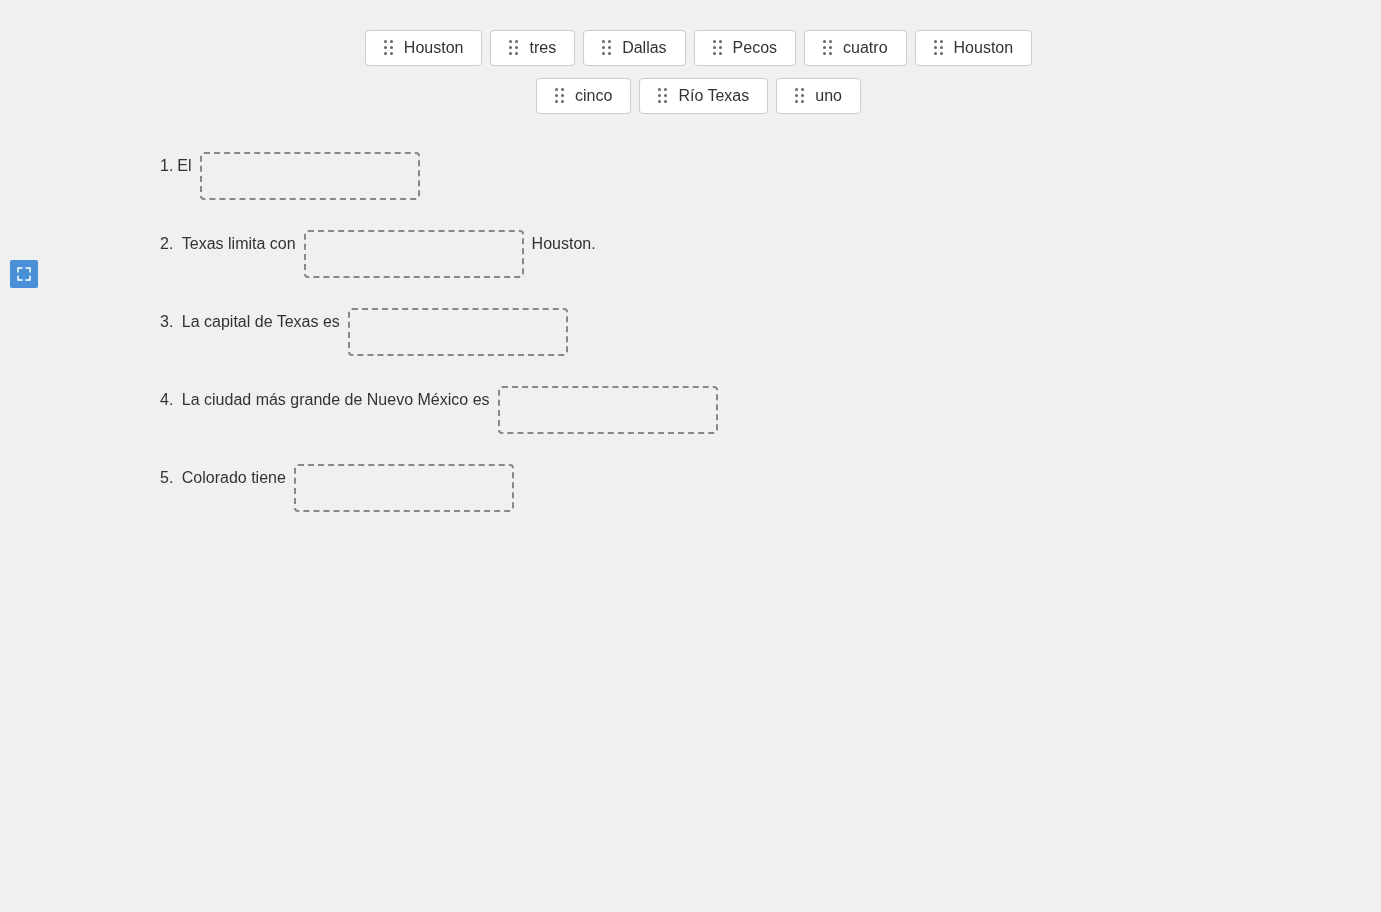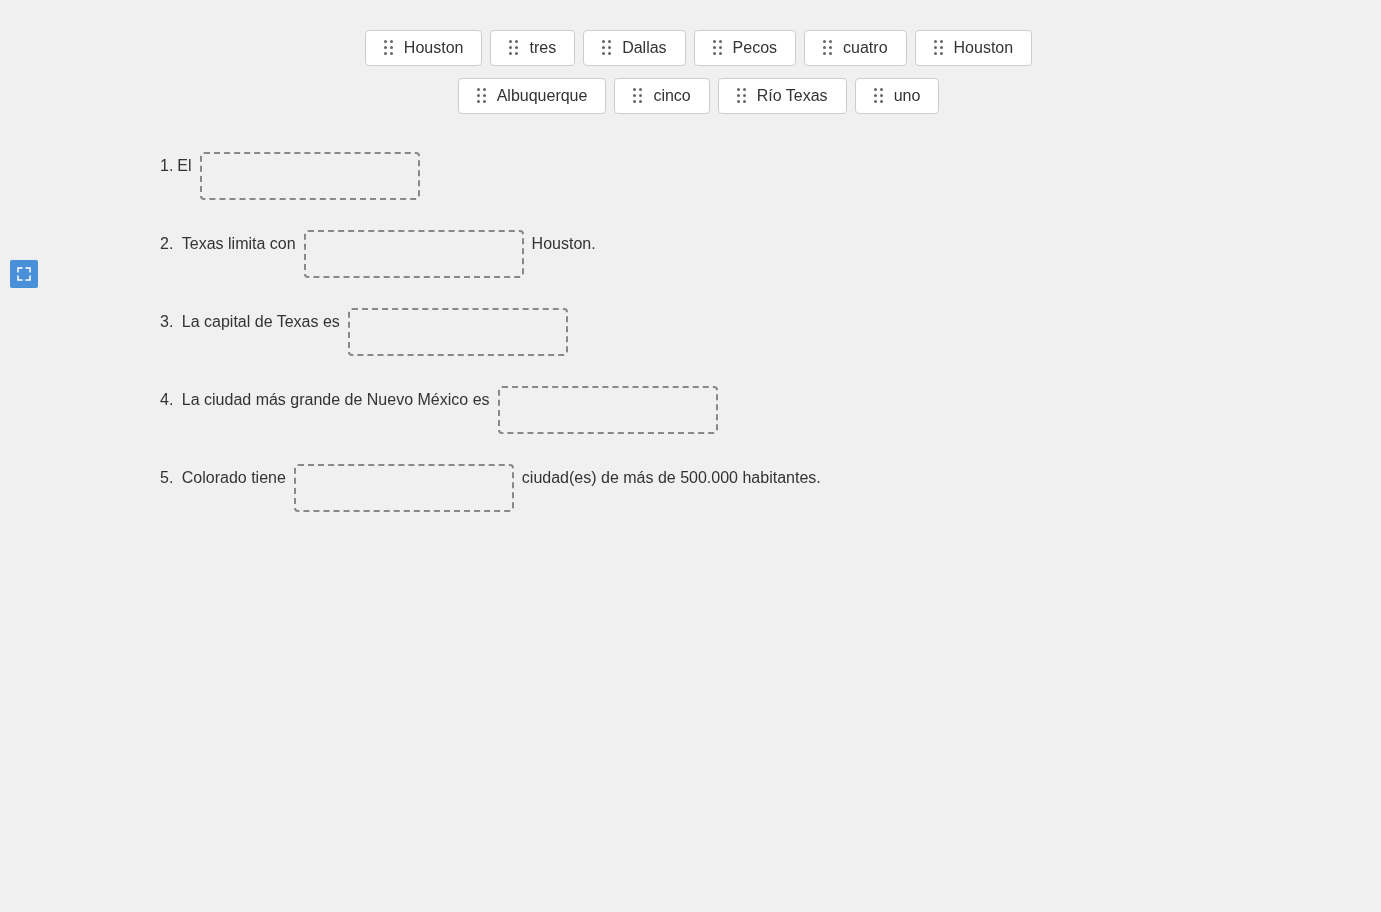--- a/index.html
+++ b/index.html
@@ -202,33 +202,20 @@
           <span>
       <span style="display:grid;grid-template-columns:repeat(2,4px);grid-template-rows:repeat(3,4px);gap:2px;margin-right:2px;">
         <span style="width:3px;height:3px;background:#666;border-radius:50%;display:block;"></span>
         <span style="width:3px;height:3px;background:#666;border-radius:50%;display:block;"></span>
         <span style="width:3px;height:3px;background:#666;border-radius:50%;display:block;"></span>
         <span style="width:3px;height:3px;background:#666;border-radius:50%;display:block;"></span>
         <span style="width:3px;height:3px;background:#666;border-radius:50%;display:block;"></span>
         <span style="width:3px;height:3px;background:#666;border-radius:50%;display:block;"></span>
       </span>
     </span>
-          <span>Albuquerque</span>
-        </div>
-        <div class="drag-chip">
-          <span>
-      <span style="display:grid;grid-template-columns:repeat(2,4px);grid-template-rows:repeat(3,4px);gap:2px;margin-right:2px;">
-        <span style="width:3px;height:3px;background:#666;border-radius:50%;display:block;"></span>
-        <span style="width:3px;height:3px;background:#666;border-radius:50%;display:block;"></span>
-        <span style="width:3px;height:3px;background:#666;border-radius:50%;display:block;"></span>
-        <span style="width:3px;height:3px;background:#666;border-radius:50%;display:block;"></span>
-        <span style="width:3px;height:3px;background:#666;border-radius:50%;display:block;"></span>
-        <span style="width:3px;height:3px;background:#666;border-radius:50%;display:block;"></span>
-      </span>
-    </span>
           <span>cinco</span>
         </div>
         <div class="drag-chip">
           <span>
       <span style="display:grid;grid-template-columns:repeat(2,4px);grid-template-rows:repeat(3,4px);gap:2px;margin-right:2px;">
         <span style="width:3px;height:3px;background:#666;border-radius:50%;display:block;"></span>
         <span style="width:3px;height:3px;background:#666;border-radius:50%;display:block;"></span>
         <span style="width:3px;height:3px;background:#666;border-radius:50%;display:block;"></span>
         <span style="width:3px;height:3px;background:#666;border-radius:50%;display:block;"></span>
         <span style="width:3px;height:3px;background:#666;border-radius:50%;display:block;"></span>
@@ -283,17 +270,16 @@
     <div class="question">
       <span class="question-text">4.</span>
       <span class="question-text">&nbsp;La ciudad más grande de Nuevo México es</span>
       <div class="drop-box"></div>
     </div>
 
     <div class="question">
       <span class="question-text">5.</span>
       <span class="question-text">&nbsp;Colorado tiene</span>
       <div class="drop-box"></div>
-      <span class="question-text">ciudad(es) de más de 500.000 habitantes.</span>
     </div>
 
   </div>
 </div>
 
 </body></html>

